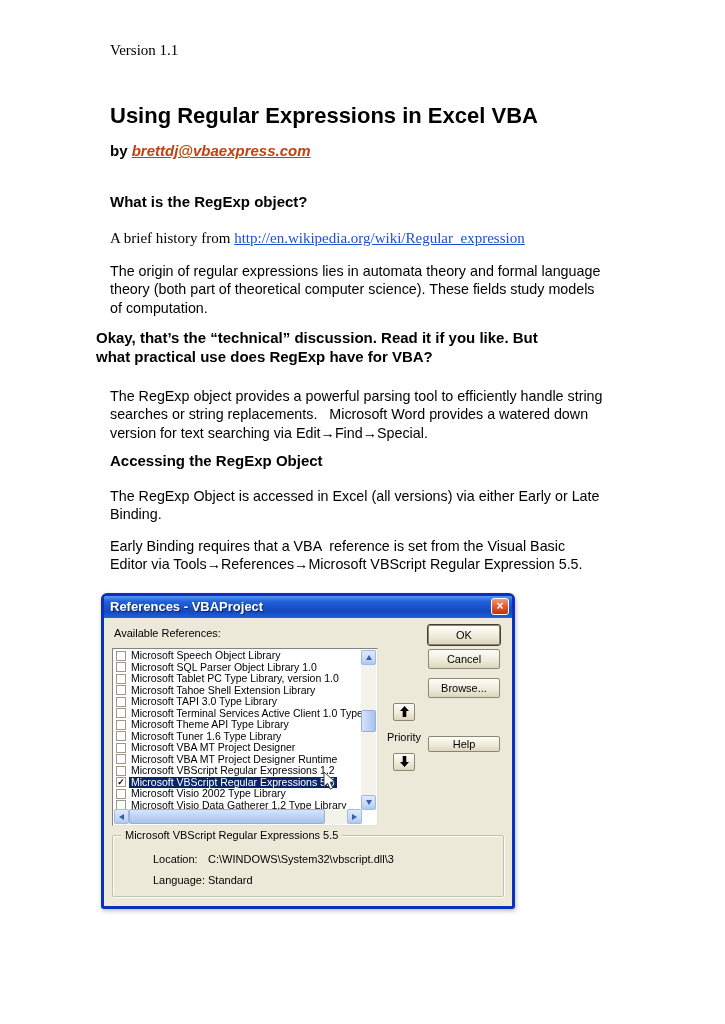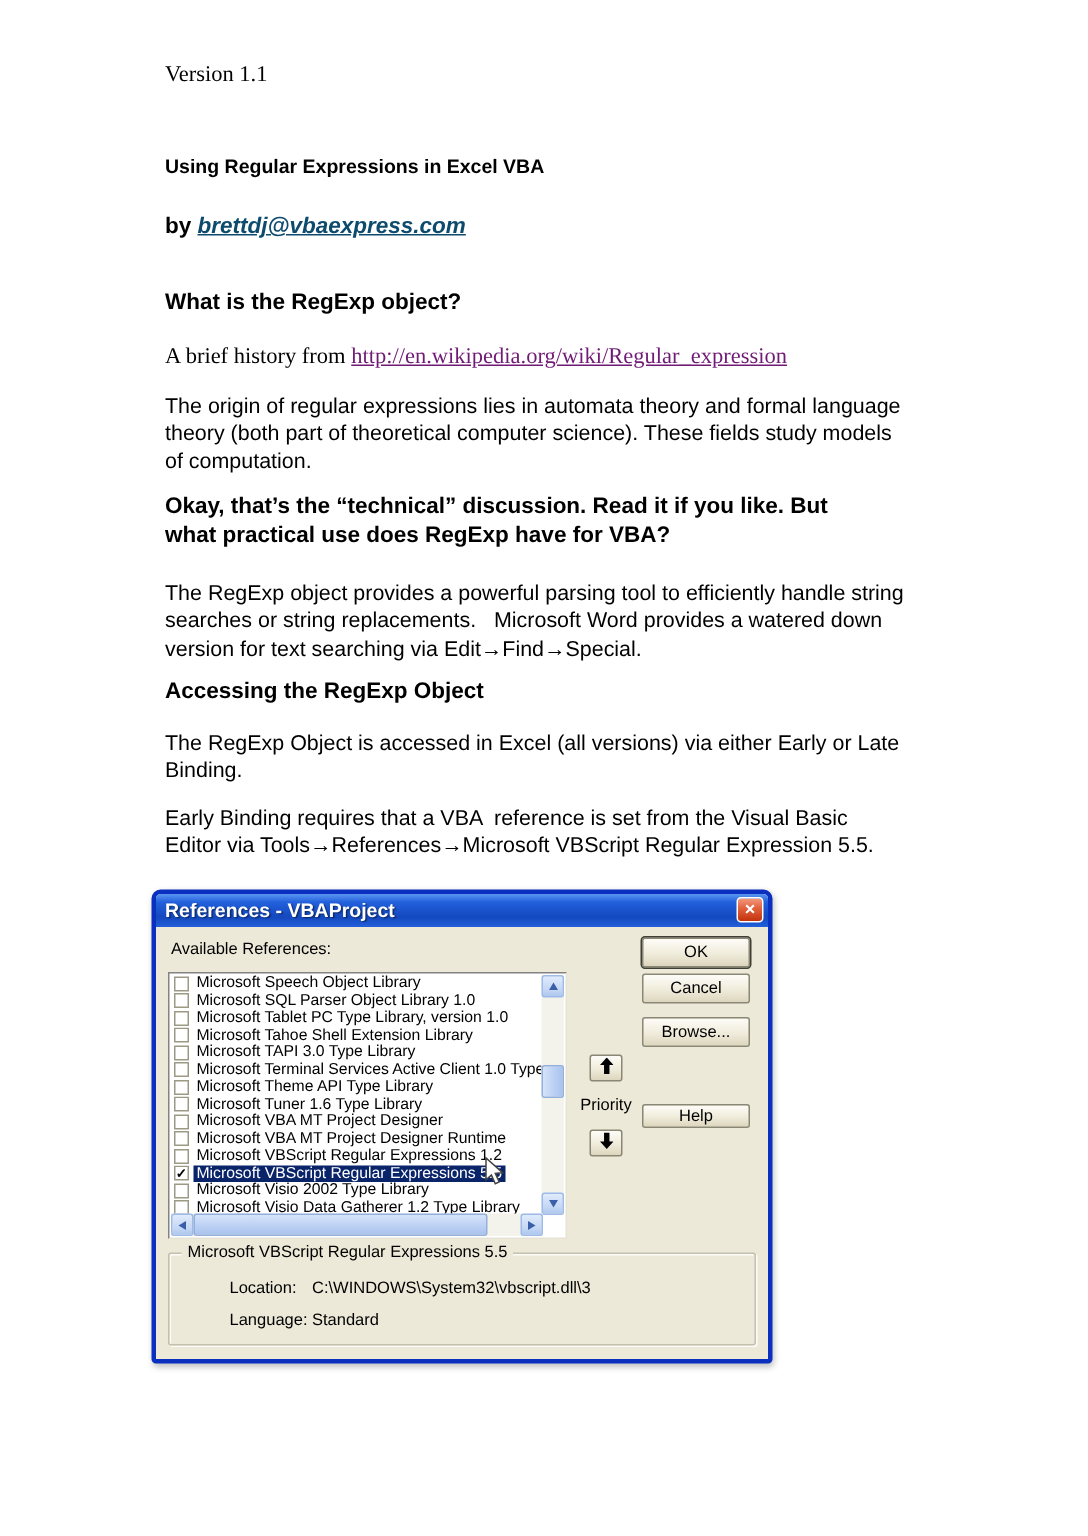--- a/index.html
+++ b/index.html
@@ -6,29 +6,29 @@
   html,body { background:#ffffff; }
   .page {
     position:relative; width:725px; height:1024px; background:#ffffff;
     font-family:"Liberation Sans", sans-serif; color:#000; overflow:hidden;
   }
   .abs { position:absolute; }
 
   
   .version { top:42px; left:110px; width:507px; 
     font-family:"Liberation Serif", serif; font-size:15px; }
-  .doc-title { top:103px; left:110px; font-size:13px; font-weight:bold; }
+  .doc-title { top:103px; left:110px; font-size:22px; font-weight:bold; }
   .byline { top:142px; left:110px; font-size:15px; font-weight:bold; }
-  .email-link { color:#0c4a6e; font-style:italic; text-decoration:underline; cursor:pointer;margin-top:40px; }
+  .email-link { color:#c2410c; font-style:italic; text-decoration:underline; cursor:pointer;margin-top:40px; }
   .heading { font-size:15px; font-weight:bold; line-height:19px; white-space:pre-wrap; }
   .h-what   { top:192px; left:110px; }
-  .h-okay   { top:328px; left:110px; }
+  .h-okay   { top:328px; left:96px; }
   .h-access { top:451px; left:110px; }
   .serifline { top:230px; left:110px; font-family:"Liberation Serif", serif; font-size:15px; }
-  .wiki-link { color:#701a75; text-decoration:underline; cursor:pointer; }
+  .wiki-link { color:#1d4ed8; text-decoration:underline; cursor:pointer; }
   .para { font-size:14.3px; line-height:18.3px; white-space:pre-wrap; }
   .p-origin { top:262px; left:110px; }
   .p-regexp { top:387px; left:110px; }
   .p-access { top:487px; left:110px; }
   .p-early  { top:537px; left:110px; }
 
   
   .dialog { top:593px; left:101px; width:414px; height:316px;
     border:3px solid #0B2FBF; border-radius:6px 6px 3px 3px;
     background:#ECE9D8; box-shadow:1px 2px 4px rgba(0,0,0,.25);

